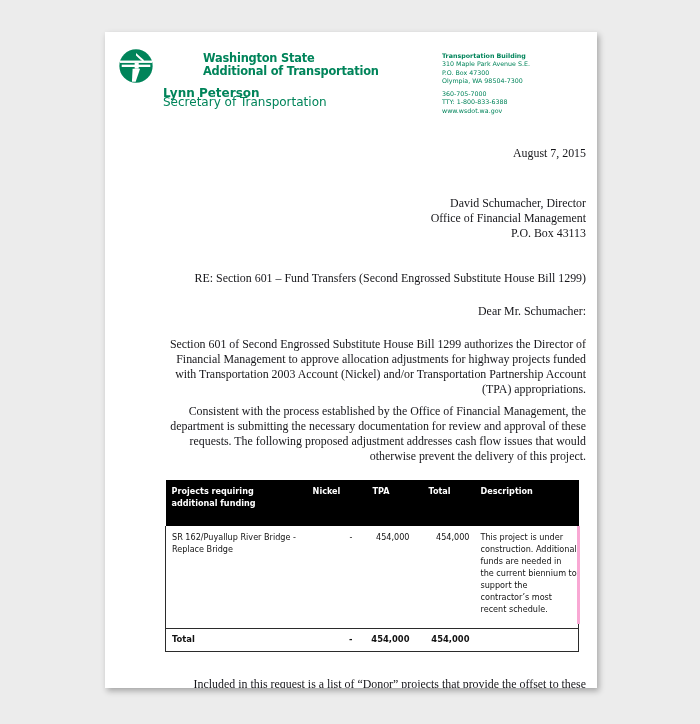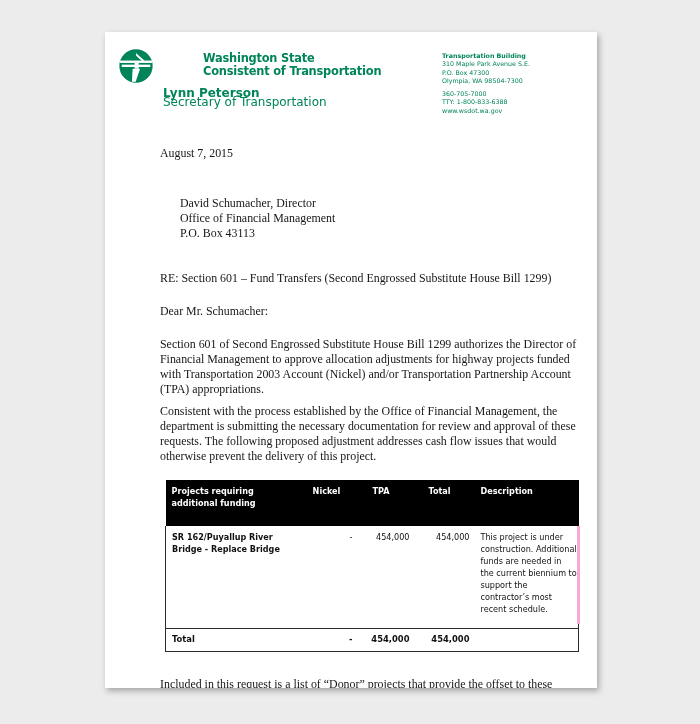--- a/index.html
+++ b/index.html
@@ -102,21 +102,21 @@
   }
 
   .blk {
     position: absolute;
     left: 55px;
     width: 426px;
     font-family: "Liberation Serif", serif;
     font-size: 11.9px;
     line-height: 15.1px;
     color: #16161a;
-    text-align: left;
+    text-align: right;
   }
 
   .date-line   { top: 14px; }
   .recipient   { top: 64px; }
   .re-line     { top: 139px; }
   .salutation  { top: 172px; }
   .para-1      { top: 205px; }
   .para-2      { top: 272px; }
   .closing-para{ top: 545px; }
 
@@ -155,21 +155,21 @@
 
   .data-row td {
     border-left: 1px solid #2b2b2b;
     border-right: 3px solid #f9a8d4;
     font-size: 8.1px;
     line-height: 11.9px;
     color: #111;
     padding-top: 6px;
     padding-bottom: 8px;
   }
-  .data-row td.c-proj { padding-left: 6px; border-right: none; font-weight: bold; }
+  .data-row td.c-proj { padding-left: 6px; border-right: none; }
   .data-row td.c-num  { text-align: right; border-left: none; border-right: none; }
   .data-row td.c-desc { padding-left: 11px; border-left: none; }
 
   .spacer-row td {
     border-left: 1px solid #2b2b2b;
     border-right: 1px solid #2b2b2b;
     border-bottom: 1px solid #2b2b2b;
     height: 4px;
   }
   .spacer-row td.c-proj { border-right: none; }
@@ -206,21 +206,21 @@
           <path d="M3 34 H97 V41 H3 Z" fill="#ffffff"></path>
           <path d="M8 46 H92 V53 H8 Z" fill="#ffffff"></path>
           <path d="M50 12 C58 20 66 27 74 33 L70 37 C62 31 56 25 50 19 Z" fill="#ffffff"></path>
           <path d="M40 58 L62 58 L49 96 L38 96 Z" fill="#ffffff"></path>
           <path d="M46 41 L58 41 L58 58 L46 58 Z" fill="#ffffff"></path>
         </svg>
       </div>
 
       <div class="agency-name">
         <div>Washington State</div>
-        <div>Consistent of Transportation</div>
+        <div>Additional of Transportation</div>
       </div>
 
       <div class="official-block">
         <div class="official-name">Lynn Peterson</div>
         <div>Secretary of Transportation</div>
       </div>
 
       <div class="contact-block">
         <div class="contact-title">Transportation Building</div>
         <div>310 Maple Park Avenue S.E.</div>

